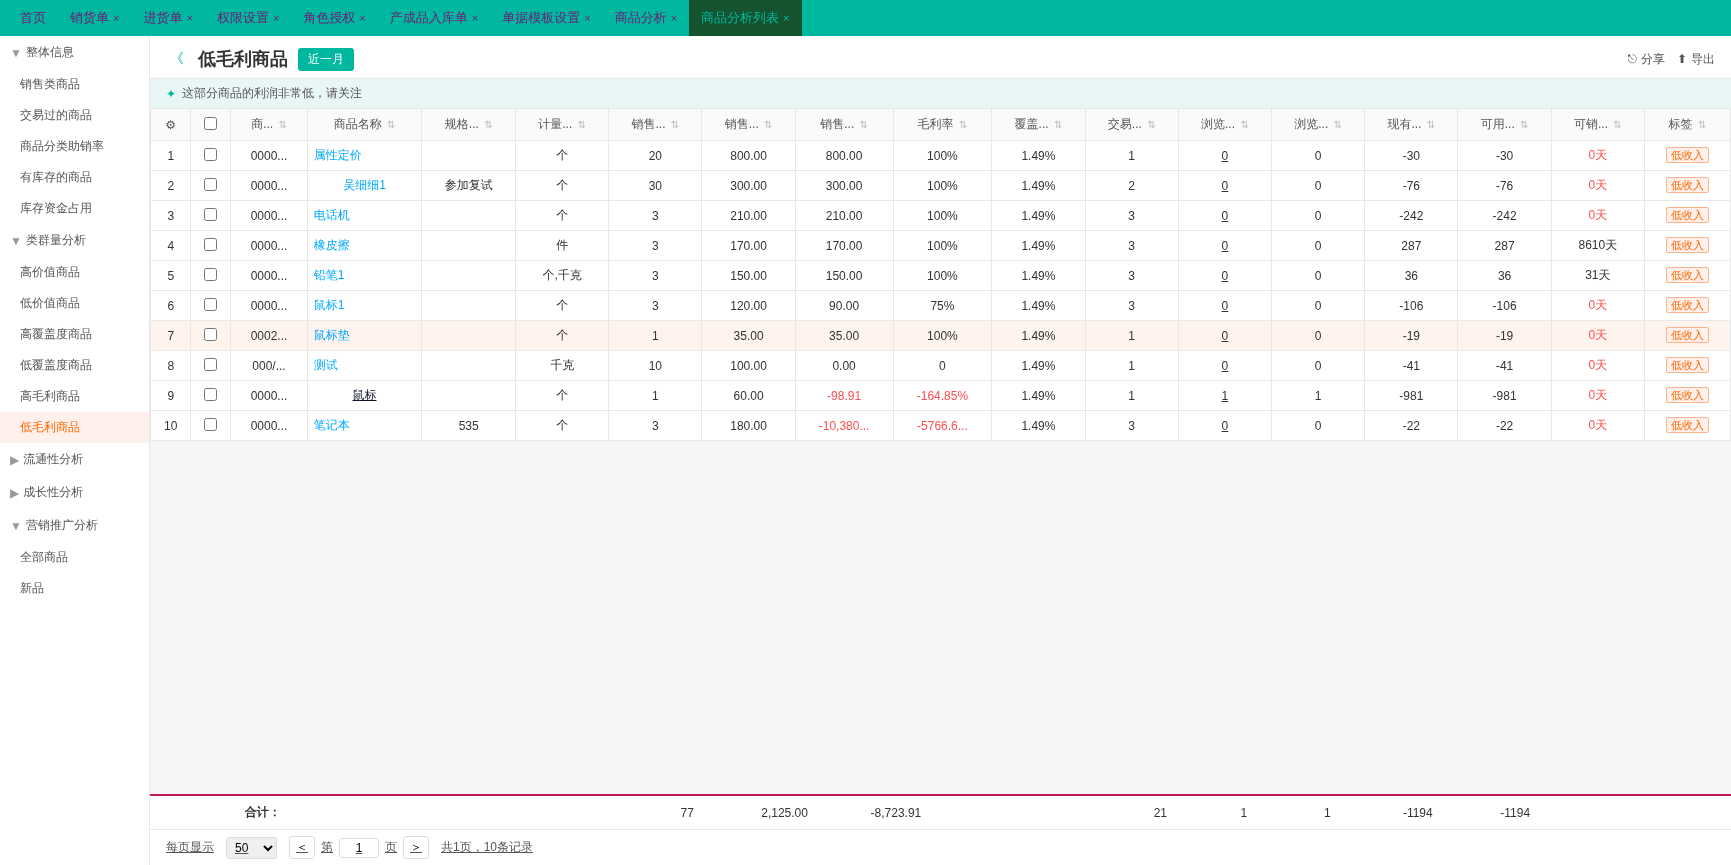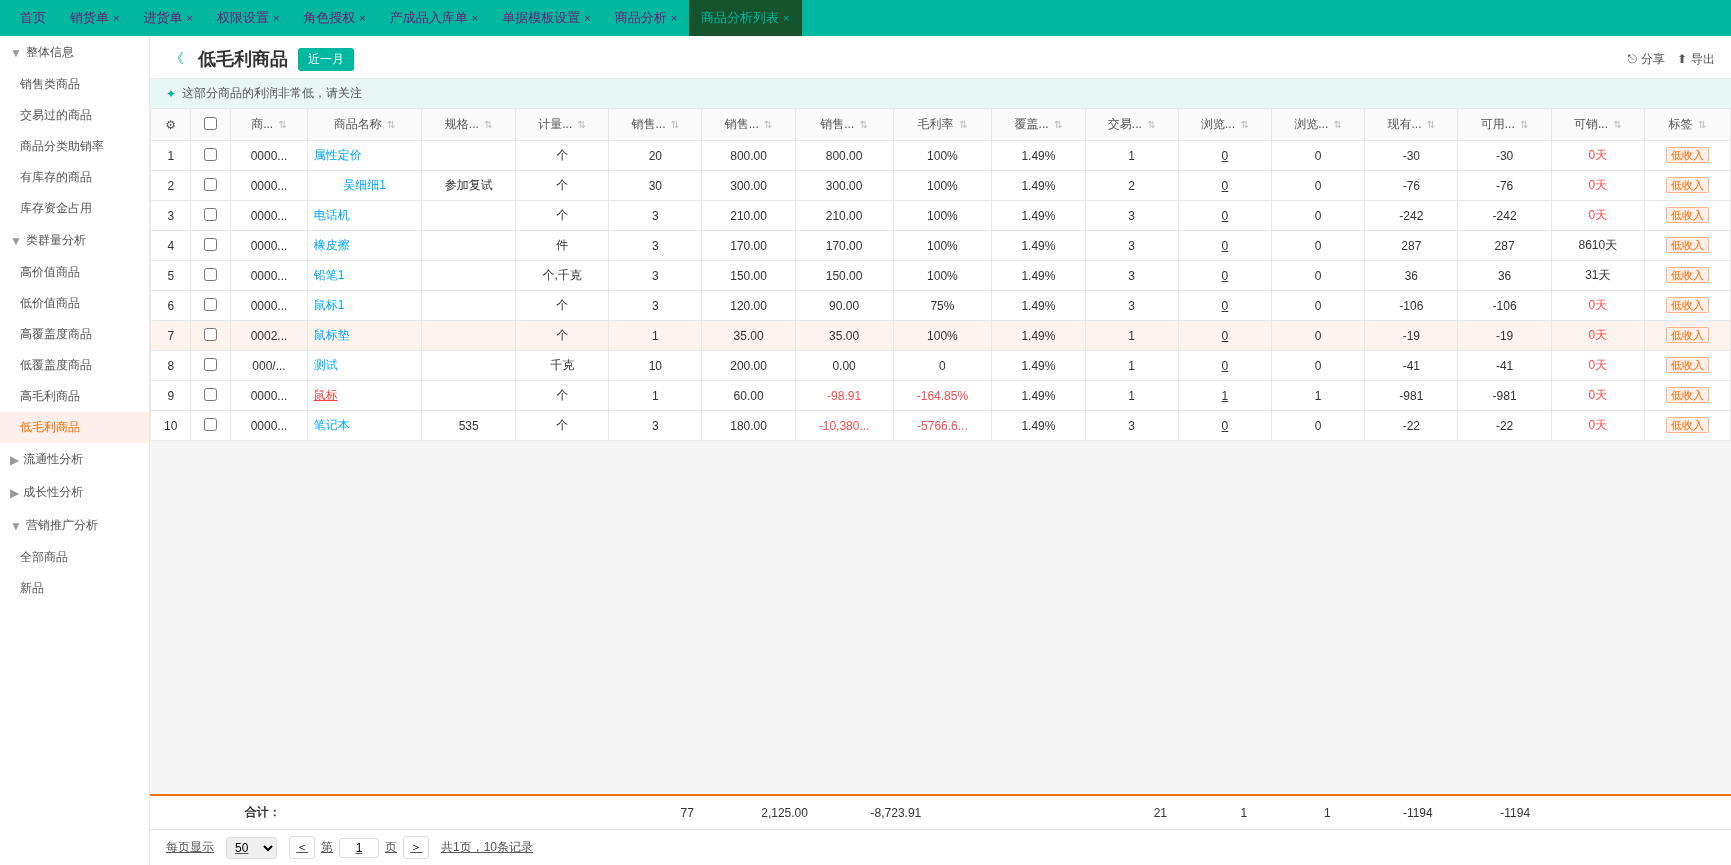--- a/index.html
+++ b/index.html
@@ -472,37 +472,37 @@
       <td><span class="tag-badge">低收入</span></td>
     </tr>
               <tr>
       <td>8</td>
       <td><input type="checkbox" style=""></td>
       <td>000/...</td>
       <td style="text-align:left;color:#00a8ff;cursor:pointer;">测试</td>
       <td></td>
       <td>千克</td>
       <td>10</td>
-      <td>200.00</td>
+      <td>100.00</td>
       <td class="">0.00</td>
       <td class="">0</td>
       <td>1.49%</td>
       <td>1</td>
       <td><span class="zero-link" style="text-decoration:underline;">0</span></td>
       <td>0</td>
       <td>-41</td>
       <td>-41</td>
       <td class="red-text">0天</td>
       <td><span class="tag-badge">低收入</span></td>
     </tr>
               <tr>
       <td>9</td>
       <td><input type="checkbox" style=""></td>
       <td>0000...</td>
-      <td style="text-align:left;color:#ef4444;cursor:pointer;text-decoration:underline;">鼠标</td>
+      <td style="text-align:center;color:#0f172a;cursor:pointer;text-decoration:underline;">鼠标</td>
       <td></td>
       <td>个</td>
       <td>1</td>
       <td>60.00</td>
       <td class="red-text">-98.91</td>
       <td class="red-text">-164.85%</td>
       <td>1.49%</td>
       <td>1</td>
       <td><span class="one-link" style="text-decoration:underline;">1</span></td>
       <td>1</td>
@@ -528,21 +528,21 @@
       <td>0</td>
       <td>-22</td>
       <td>-22</td>
       <td class="red-text">0天</td>
       <td><span class="tag-badge">低收入</span></td>
     </tr>
             </tbody>
         </table>
       </div>
 
-      <div style="background:#fdf6e8;border-top:2px solid #f97316;">
+      <div style="background:#fdf6e8;border-top:2px solid #be185d;">
         <table style="width:100%;background:#fdf6e8;">
           <tbody>
               <tr>
             <td style="width:32px;border:none;padding:8px 6px;"></td>
             <td style="width:32px;border:none;"></td>
             <td style="min-width:70px;border:none;padding:8px 6px;font-weight:bold;">合计：</td>
             <td style="min-width:100px;border:none;"></td>
             <td style="min-width:70px;border:none;"></td>
             <td style="min-width:70px;border:none;"></td>
             <td style="min-width:60px;border:none;padding:8px 6px;text-align:center;">77</td>

